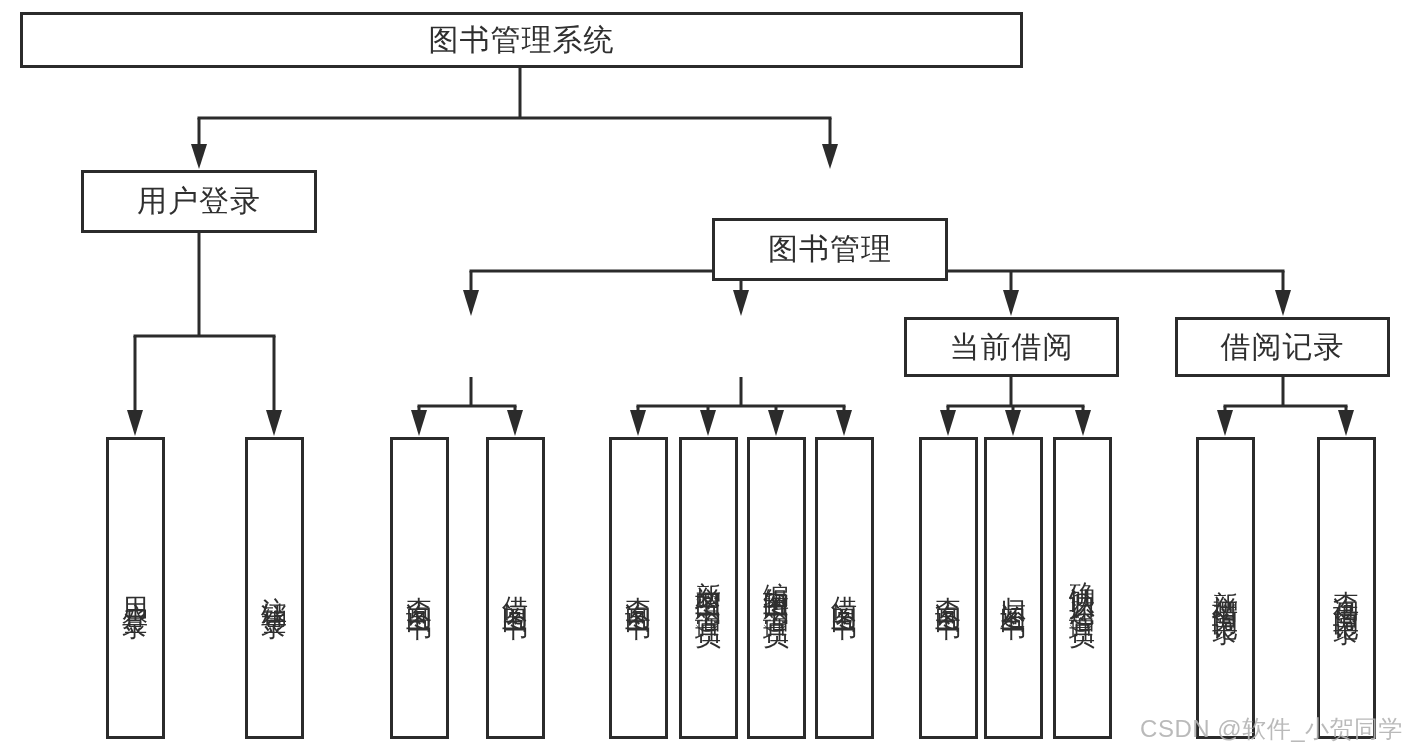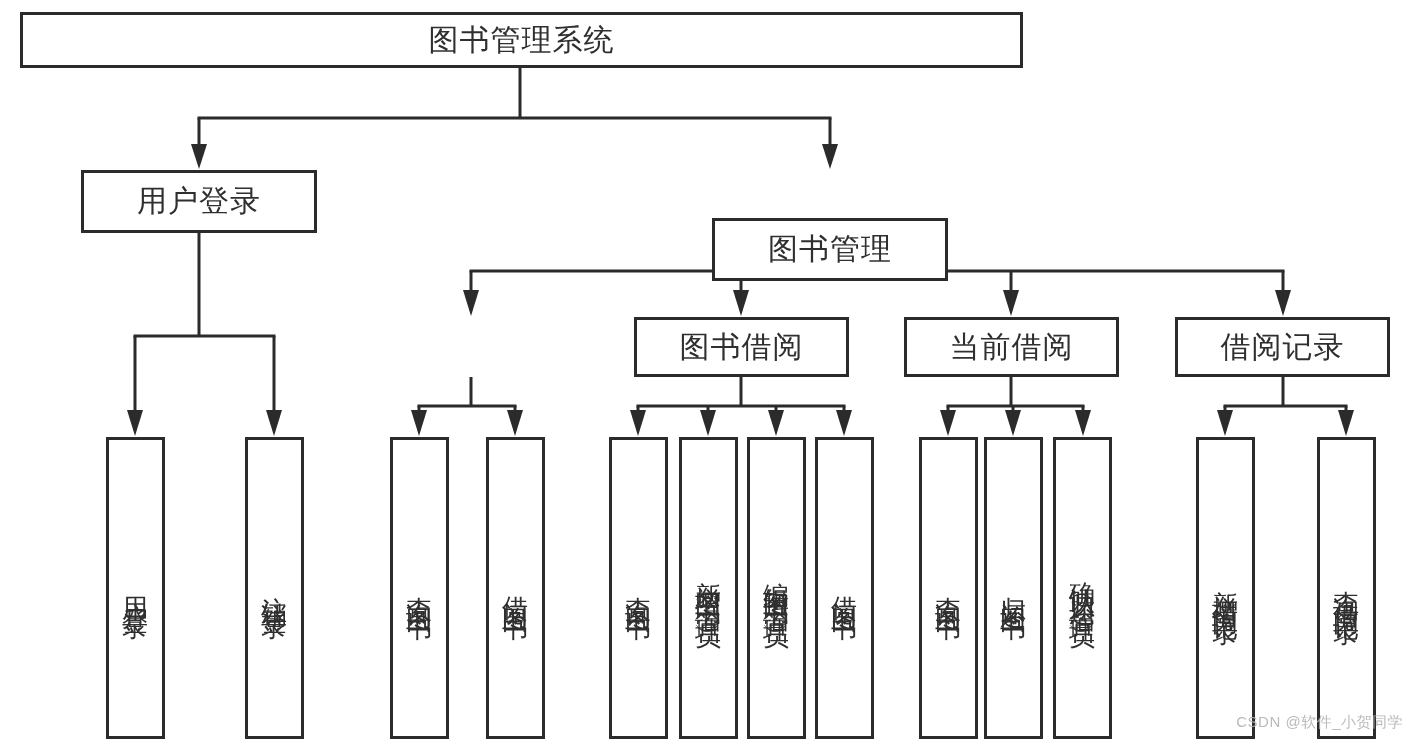--- a/index.html
+++ b/index.html
@@ -35,21 +35,21 @@
     text-orientation: mixed;
     font-size: 26px;
     line-height: 1;
     letter-spacing: 6px;
     white-space: nowrap;
   }
   .watermark {
     position: absolute;
     top: 713px;
     right: 2px;
-    font-size: 15px;
+    font-size: 24px;
     letter-spacing: 0.5px;
     color: #b3b3b3;
     opacity: 0.9;
     z-index: 5;
     white-space: nowrap;
   }
 </style>
 </head>
 <body>
 
@@ -128,23 +128,20 @@
     <span class="hlabel">图书管理系统</span>
   </div>
 
   <div class="node lvl2a">
     <span class="hlabel">用户登录</span>
   </div>
   <div class="node lvl2b">
     <span class="hlabel">图书管理</span>
   </div>
 
-  <div class="node lvl3" style="left:634px">
-    <span class="hlabel">图书借阅</span>
-  </div>
   <div class="node lvl3" style="left:1175px">
     <span class="hlabel">借阅记录</span>
   </div>
   <div class="node lvl3" style="left:904px">
     <span class="hlabel">当前借阅</span>
   </div>
 
   <div class="node leaf" style="left:106px">
     <span class="vtext">用户登录</span>
   </div>

